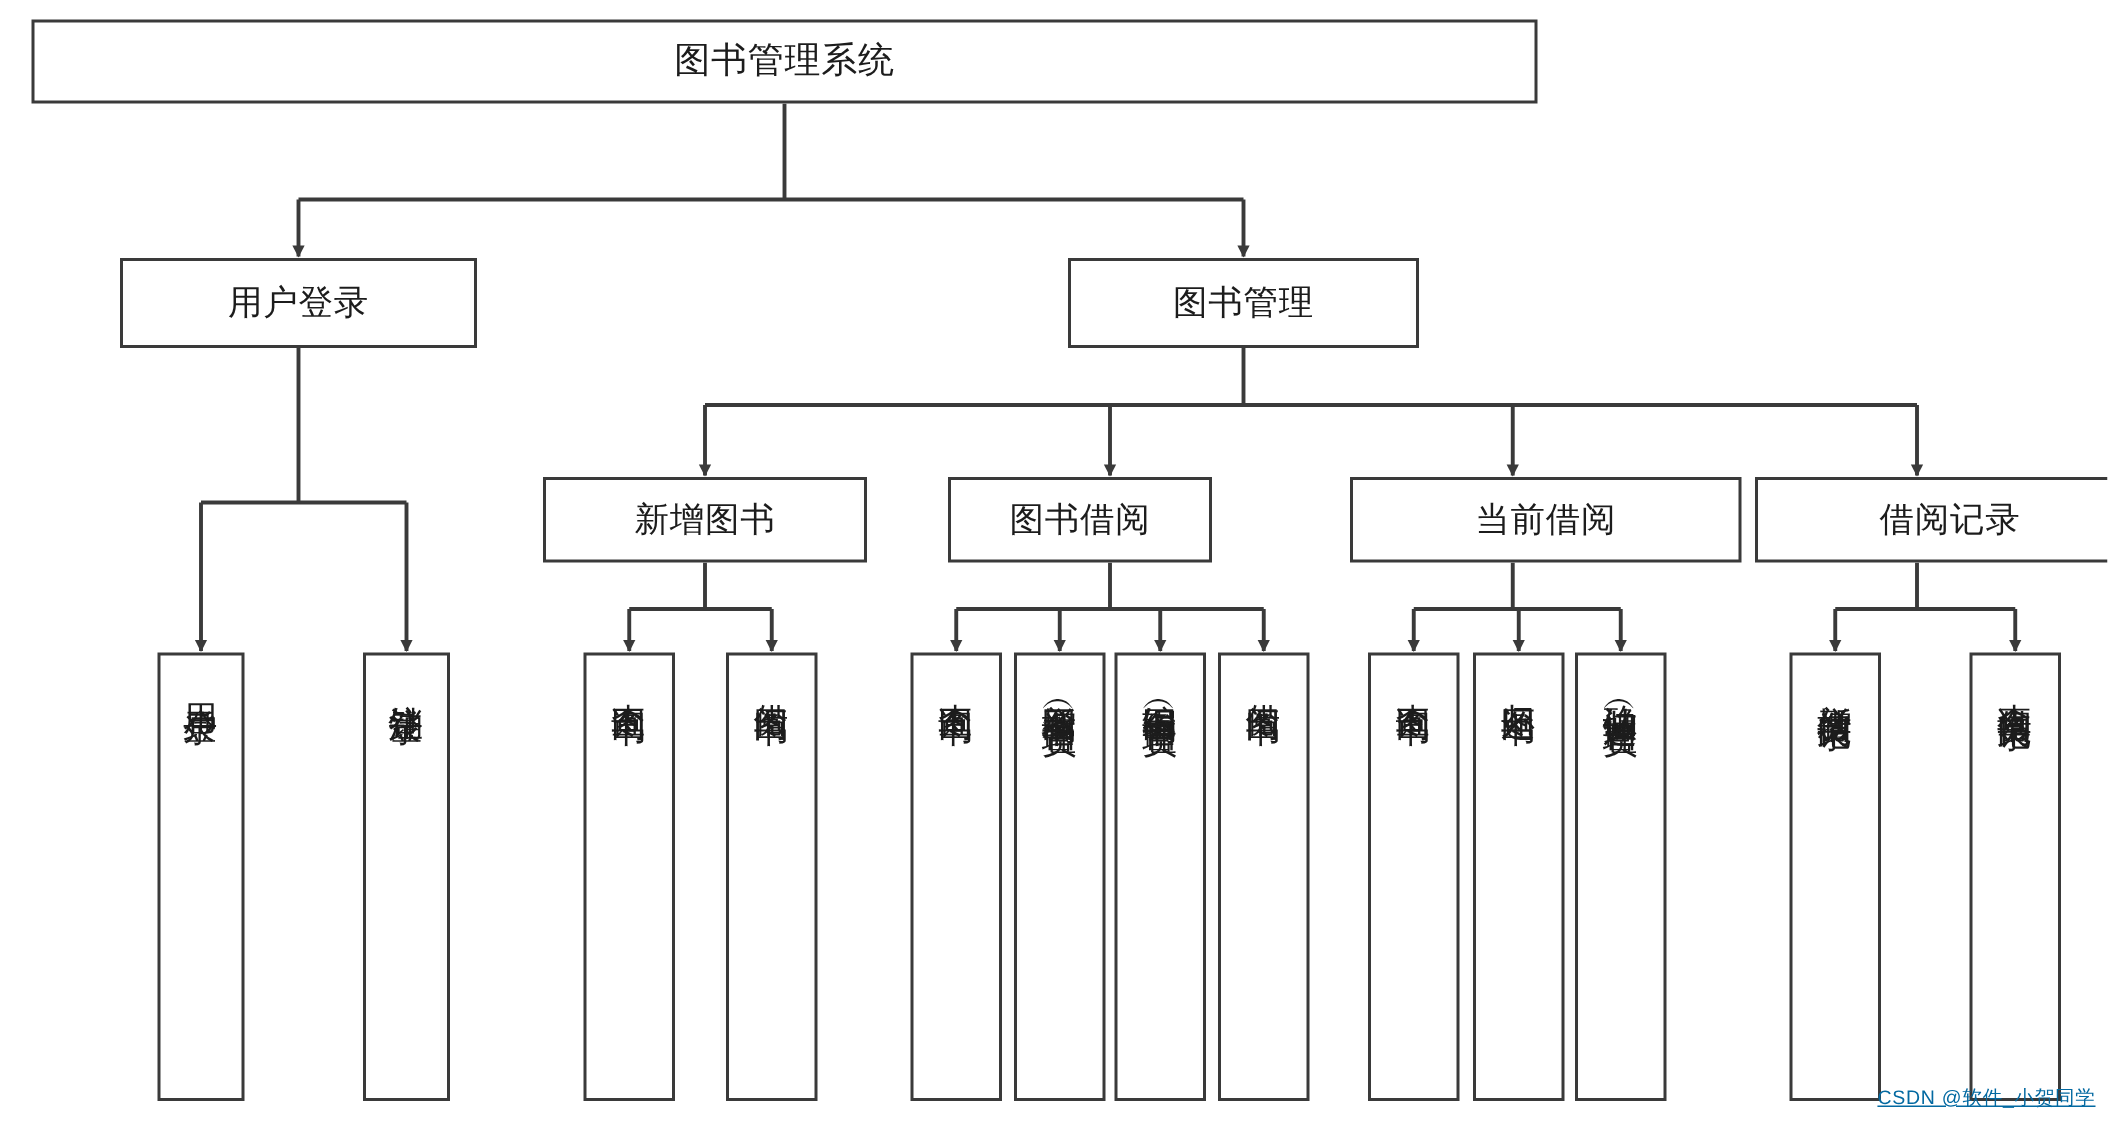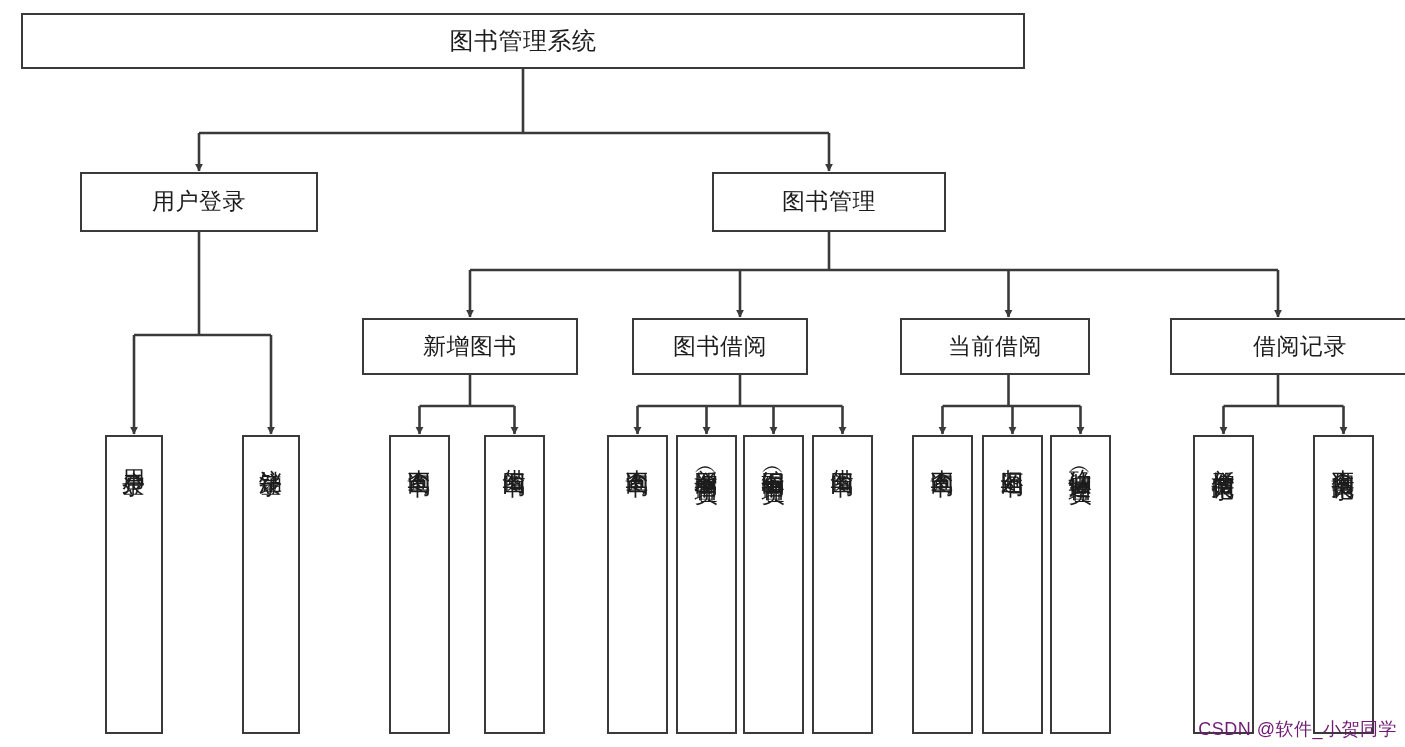--- a/index.html
+++ b/index.html
@@ -61,25 +61,26 @@
     text-orientation: upright;
     font-size: 23px;
     line-height: 1.05;
     letter-spacing: 2px;
     white-space: nowrap;
   }
   #watermark {
     position: absolute;
     right: 8px;
     bottom: 6px;
-    font-size: 18px;
-    color: #701a75;
+    font-size: 13px;
+    color: #0369a1;
     letter-spacing: 0.5px;
     white-space: nowrap;
     user-select: none;
+    text-decoration: underline;
   }
 </style>
 </head>
 <body>
 
 <div id="diagram-root">
 
   <svg id="edges-layer" viewBox="0 0 1405 747" width="1405" height="747" xmlns="http://www.w3.org/2000/svg">
     <defs>
       <marker id="arrowhead" markerWidth="9" markerHeight="9" refX="7.4" refY="4.5" orient="auto" markerUnits="userSpaceOnUse">
@@ -132,21 +133,21 @@
       </div>
       <div class="node horiz" style="left: 712px; top: 172px; width: 234px; height: 60px; border-color: rgb(58, 58, 58); background: rgb(255, 255, 255);">
         <span class="node-label">图书管理</span>
       </div>
       <div class="node horiz" style="left: 362px; top: 318px; width: 216px; height: 57px; border-color: rgb(58, 58, 58); background: rgb(255, 255, 255);">
         <span class="node-label">新增图书</span>
       </div>
       <div class="node horiz" style="left: 632px; top: 318px; width: 176px; height: 57px; border-color: rgb(58, 58, 58); background: rgb(255, 255, 255);">
         <span class="node-label">图书借阅</span>
       </div>
-      <div class="node horiz" style="left: 900px; top: 318px; width: 190px; height: 57px; border-color: rgb(58, 58, 58); background: rgb(255, 255, 255);">
+      <div class="node horiz" style="left: 900px; top: 318px; width: 261px; height: 57px; border-color: rgb(58, 58, 58); background: rgb(255, 255, 255);">
         <span class="node-label">当前借阅</span>
       </div>
       <div class="node horiz" style="left: 1170px; top: 318px; width: 260px; height: 57px; border-color: rgb(58, 58, 58); background: rgb(255, 255, 255);">
         <span class="node-label">借阅记录</span>
       </div>
       <div class="node vert" style="left: 105px; top: 435px; width: 58px; height: 299px; border-color: rgb(58, 58, 58); background: rgb(255, 255, 255);">
         <span class="node-label">用户登录</span>
       </div>
       <div class="node vert" style="left: 242px; top: 435px; width: 58px; height: 299px; border-color: rgb(58, 58, 58); background: rgb(255, 255, 255);">
         <span class="node-label">注销登录</span>

